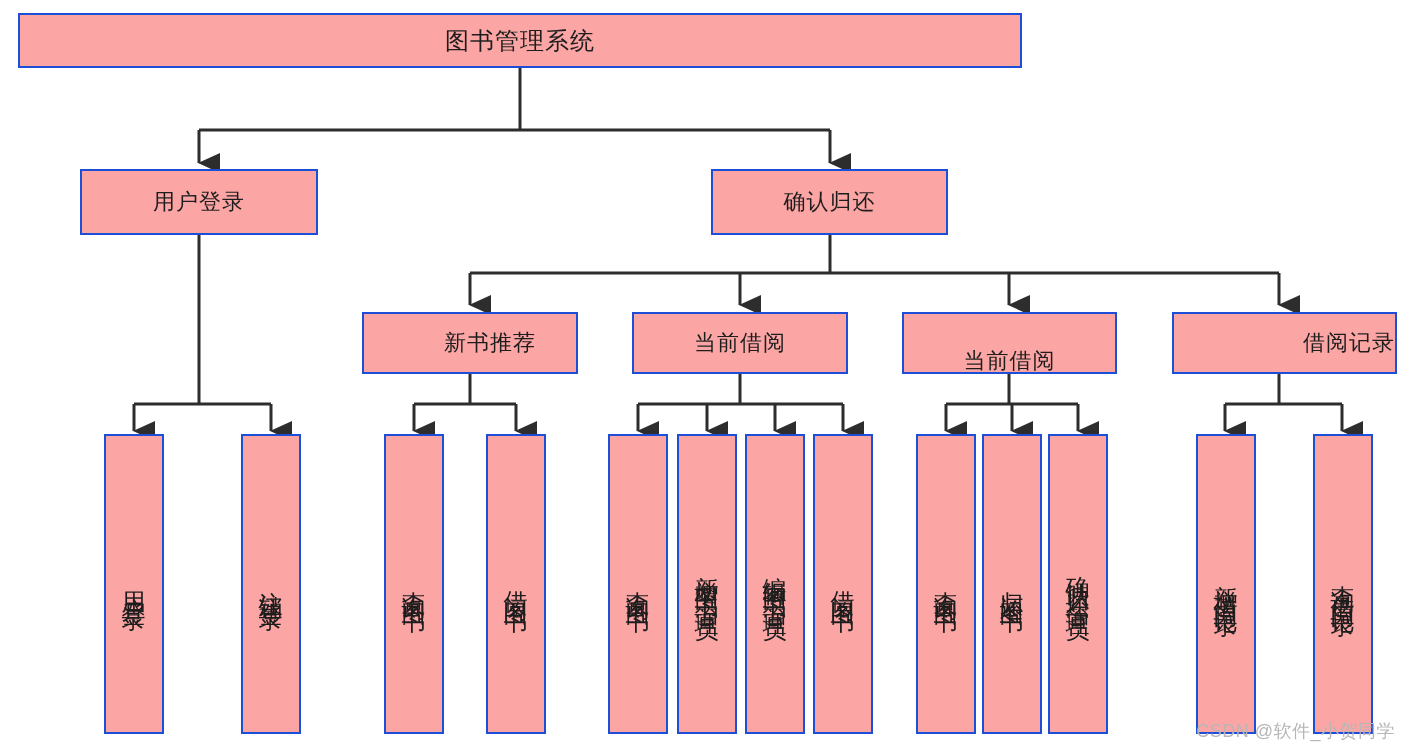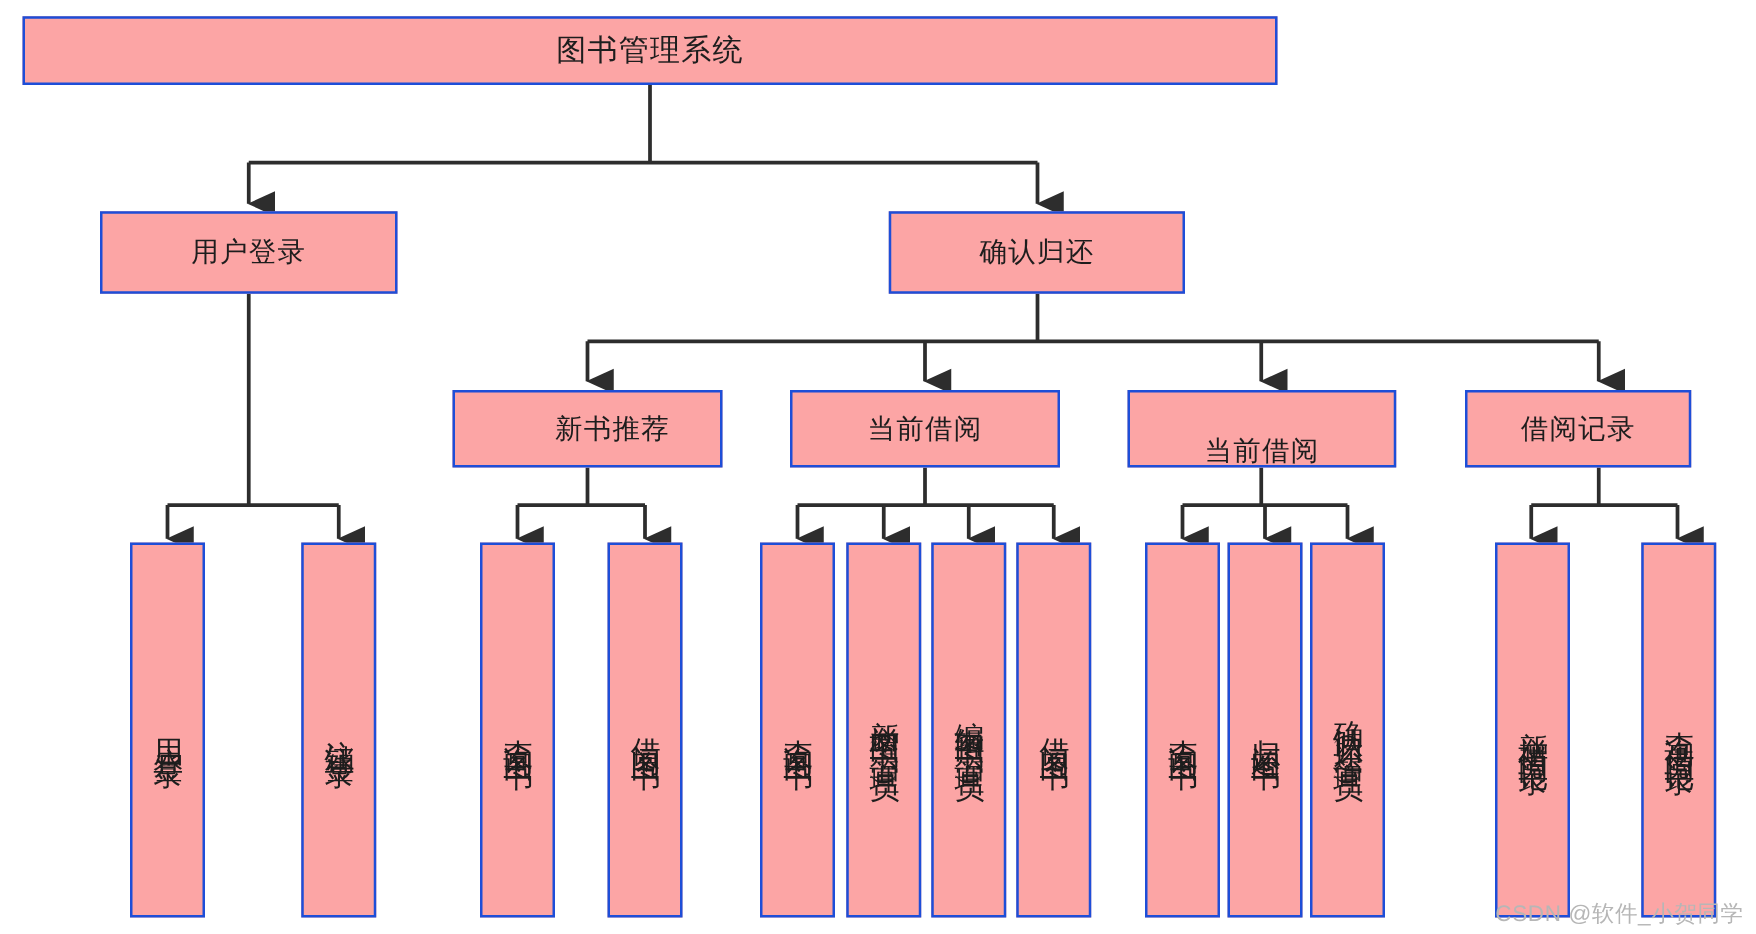--- a/index.html
+++ b/index.html
@@ -120,21 +120,21 @@
 
   <div class="node h" style="left:362px;top:312px;width:216px;height:62px;padding-left:40px;">
     <span class="lbl">新书推荐</span>
   </div>
   <div class="node h" style="left:632px;top:312px;width:216px;height:62px;">
     <span class="lbl">当前借阅</span>
   </div>
   <div class="node h" style="left:902px;top:312px;width:215px;height:62px;align-items:flex-end;">
     <span class="lbl">当前借阅</span>
   </div>
-  <div class="node h" style="left:1172px;top:312px;width:181px;height:62px;">
+  <div class="node h" style="left:1172px;top:312px;width:225px;height:62px;justify-content:flex-end;">
     <span class="lbl">借阅记录</span>
   </div>
 
   <div class="node v" style="left:104px;top:434px;width:60px;height:300px;">
     <span class="lbl">用户登录</span>
   </div>
   <div class="node v" style="left:241px;top:434px;width:60px;height:300px;">
     <span class="lbl">注销登录</span>
   </div>
 

